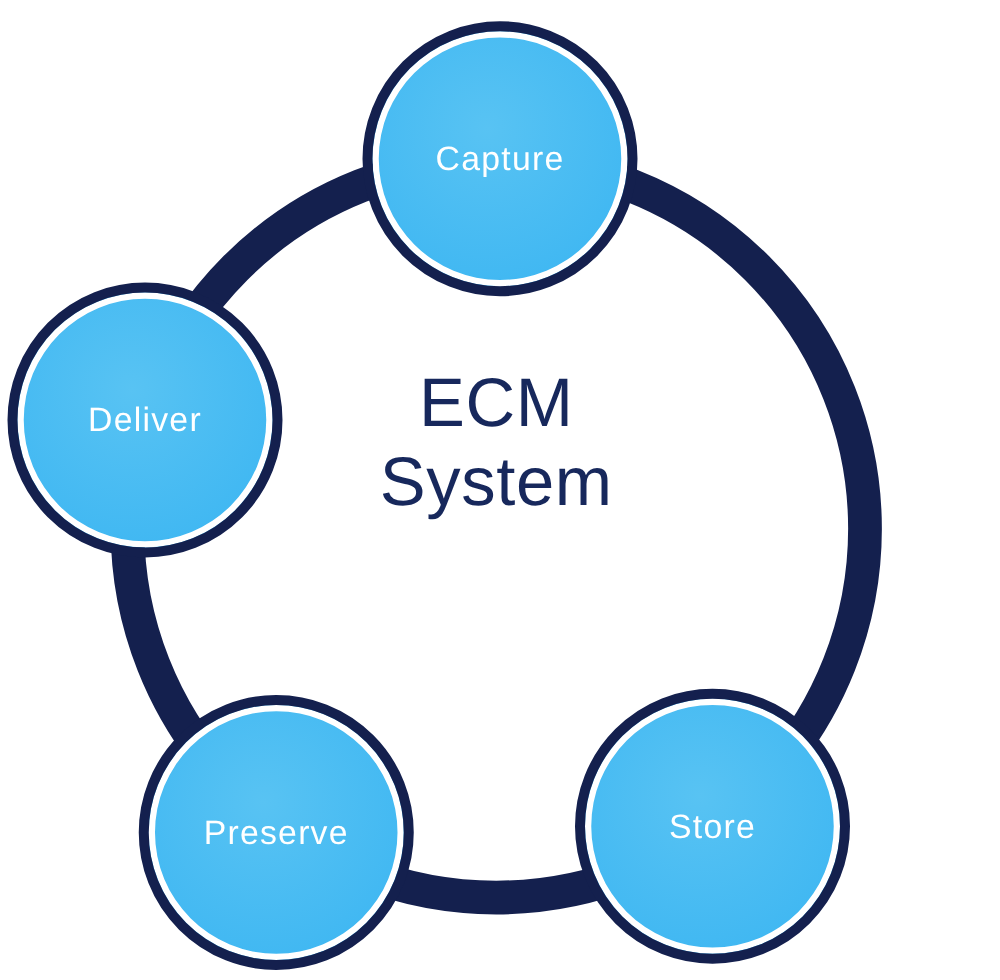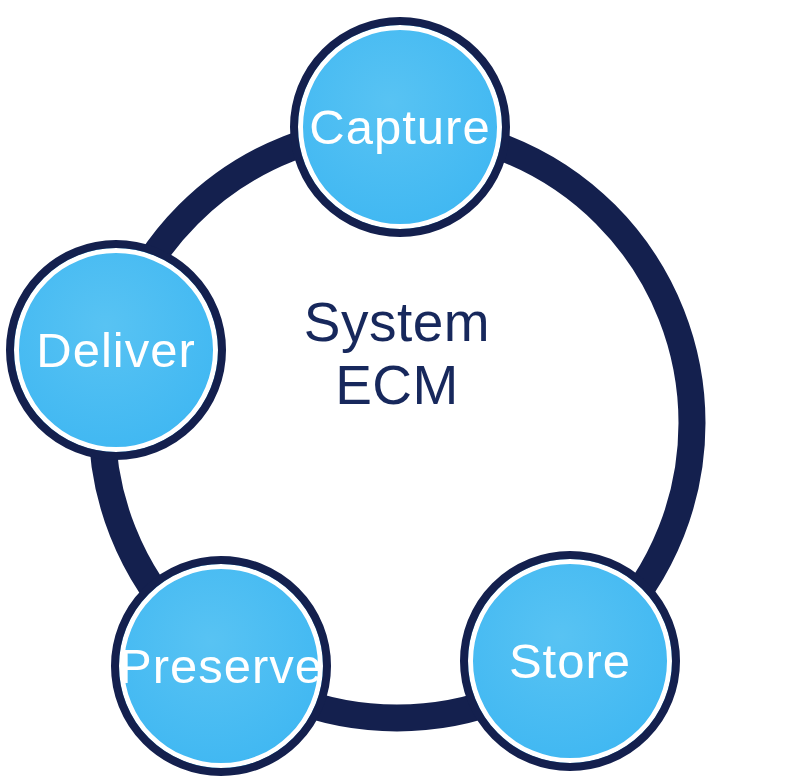--- a/index.html
+++ b/index.html
@@ -27,30 +27,30 @@
     box-shadow: inset 0 0 0 5px #ffffff;
     background: radial-gradient(circle at 45% 38%,
                 var(--node-fill-start, #58C3F3) 0%,
                 var(--node-fill-end, #3FB7F2) 80%);
     display: flex;
     align-items: center;
     justify-content: center;
   }
   .node-label {
     color: var(--node-text, #ffffff);
-    font-size: 49px;
+    font-size: 27px;
     font-weight: 300;
     letter-spacing: 1px;
     user-select: none;
   }
   .n-capture  { left: 290px; top: 17px;  }
   .n-manage   { left: 568px; top: 220px; }
   .n-store    { left: 460px; top: 551px; }
   .n-preserve { left: 111px; top: 556px; }
-  .n-deliver  { left: 6px;   top: 240px; }
+  .n-deliver  { left: 6px;   top: 226px; }
   .title {
     position: absolute;
     left: 0; top: 291px;
     width: 794px;
     text-align: center;
     color: var(--title-text, #17285C);
     font-size: 55px;
     font-weight: 300;
     line-height: 63px;
     letter-spacing: 0.5px;
@@ -77,17 +77,17 @@
 
   <div class="node n-preserve">
     <span class="node-label">Preserve</span>
   </div>
 
   <div class="node n-deliver">
     <span class="node-label">Deliver</span>
   </div>
 
   <div class="title">
+    <span class="title-line">ECM</span>
     <span class="title-line">System</span>
-    <span class="title-line">ECM</span>
   </div>
 
 </div>
 
 </body></html>

